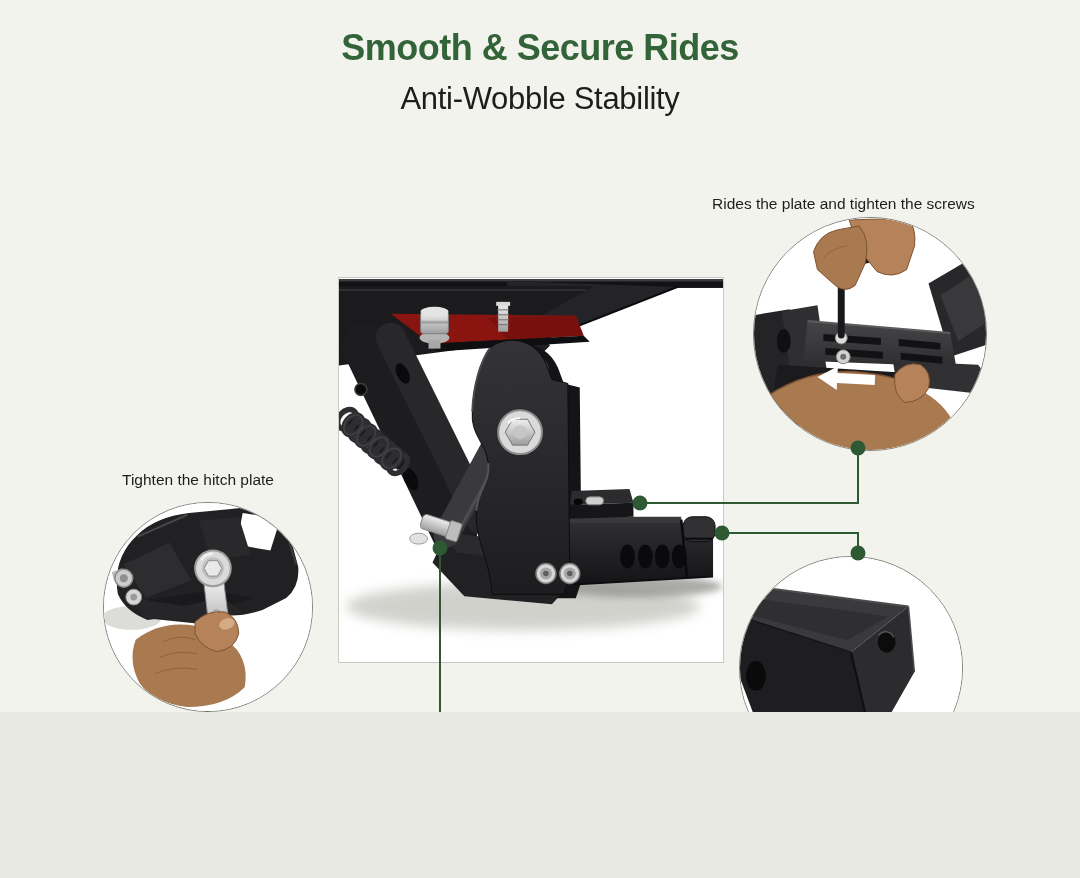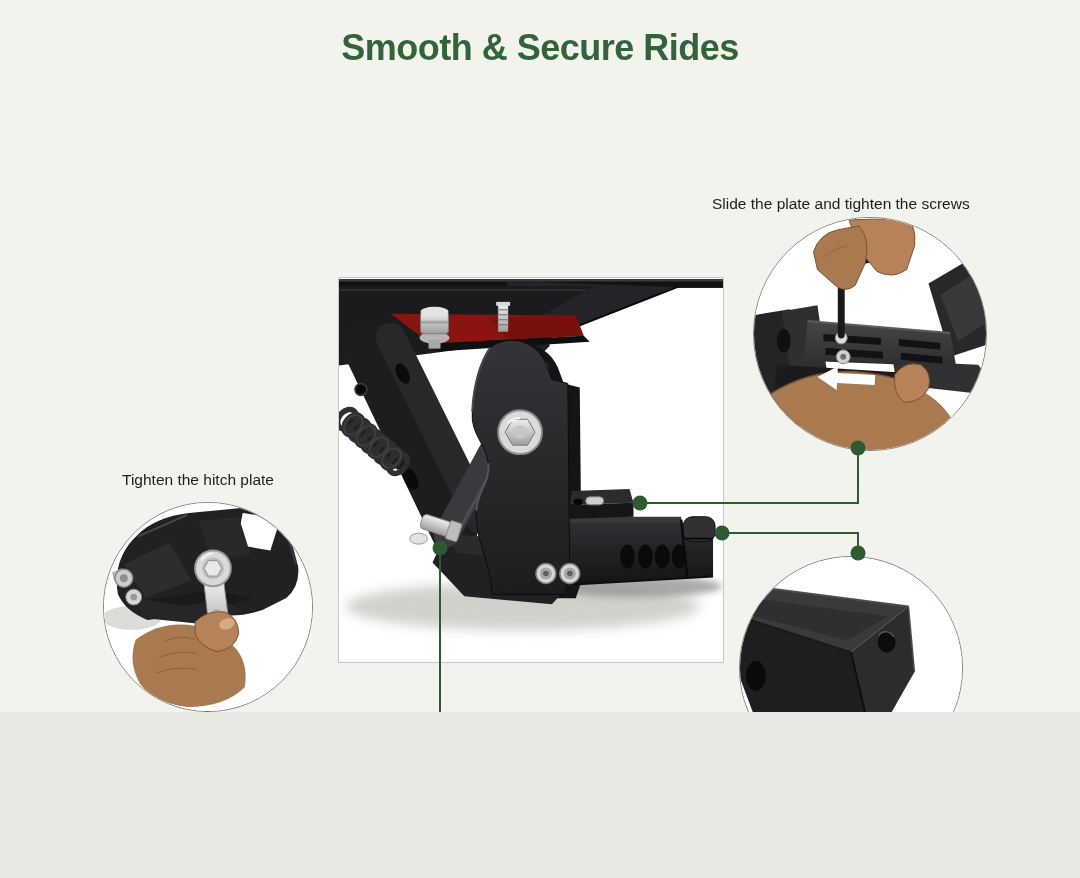--- a/index.html
+++ b/index.html
@@ -44,22 +44,23 @@
   }
   .cline{fill:none;stroke:var(--connector-green,#2d5a32);stroke-width:2;}
   .cdot{fill:var(--connector-green,#2d5a32);}
 </style>
 </head>
 <body>
 
 <div class="canvas">
 
   <h1 class="title">Smooth &amp; Secure Rides</h1>
-
-  <div class="callout-label label-slide">Slide the plate and tighten the screws</div>
+  <h2 class="subtitle">Anti-Wobble Stability</h2>
+
+  <div class="callout-label label-slide">Rides the plate and tighten the screws</div>
   <div class="callout-label label-bolt">Tighten the hitch plate</div>
 
   <figure class="main-image">
     <svg viewBox="0 0 386 386">
       <defs>
         <linearGradient id="gMetalV" x1="0" y1="0" x2="0" y2="1">
           <stop offset="0" stop-color="#343438"></stop>
             <stop offset="1" stop-color="#1d1d1f"></stop>
         </linearGradient>
         <linearGradient id="gTube" x1="0" y1="0" x2="0" y2="1">

